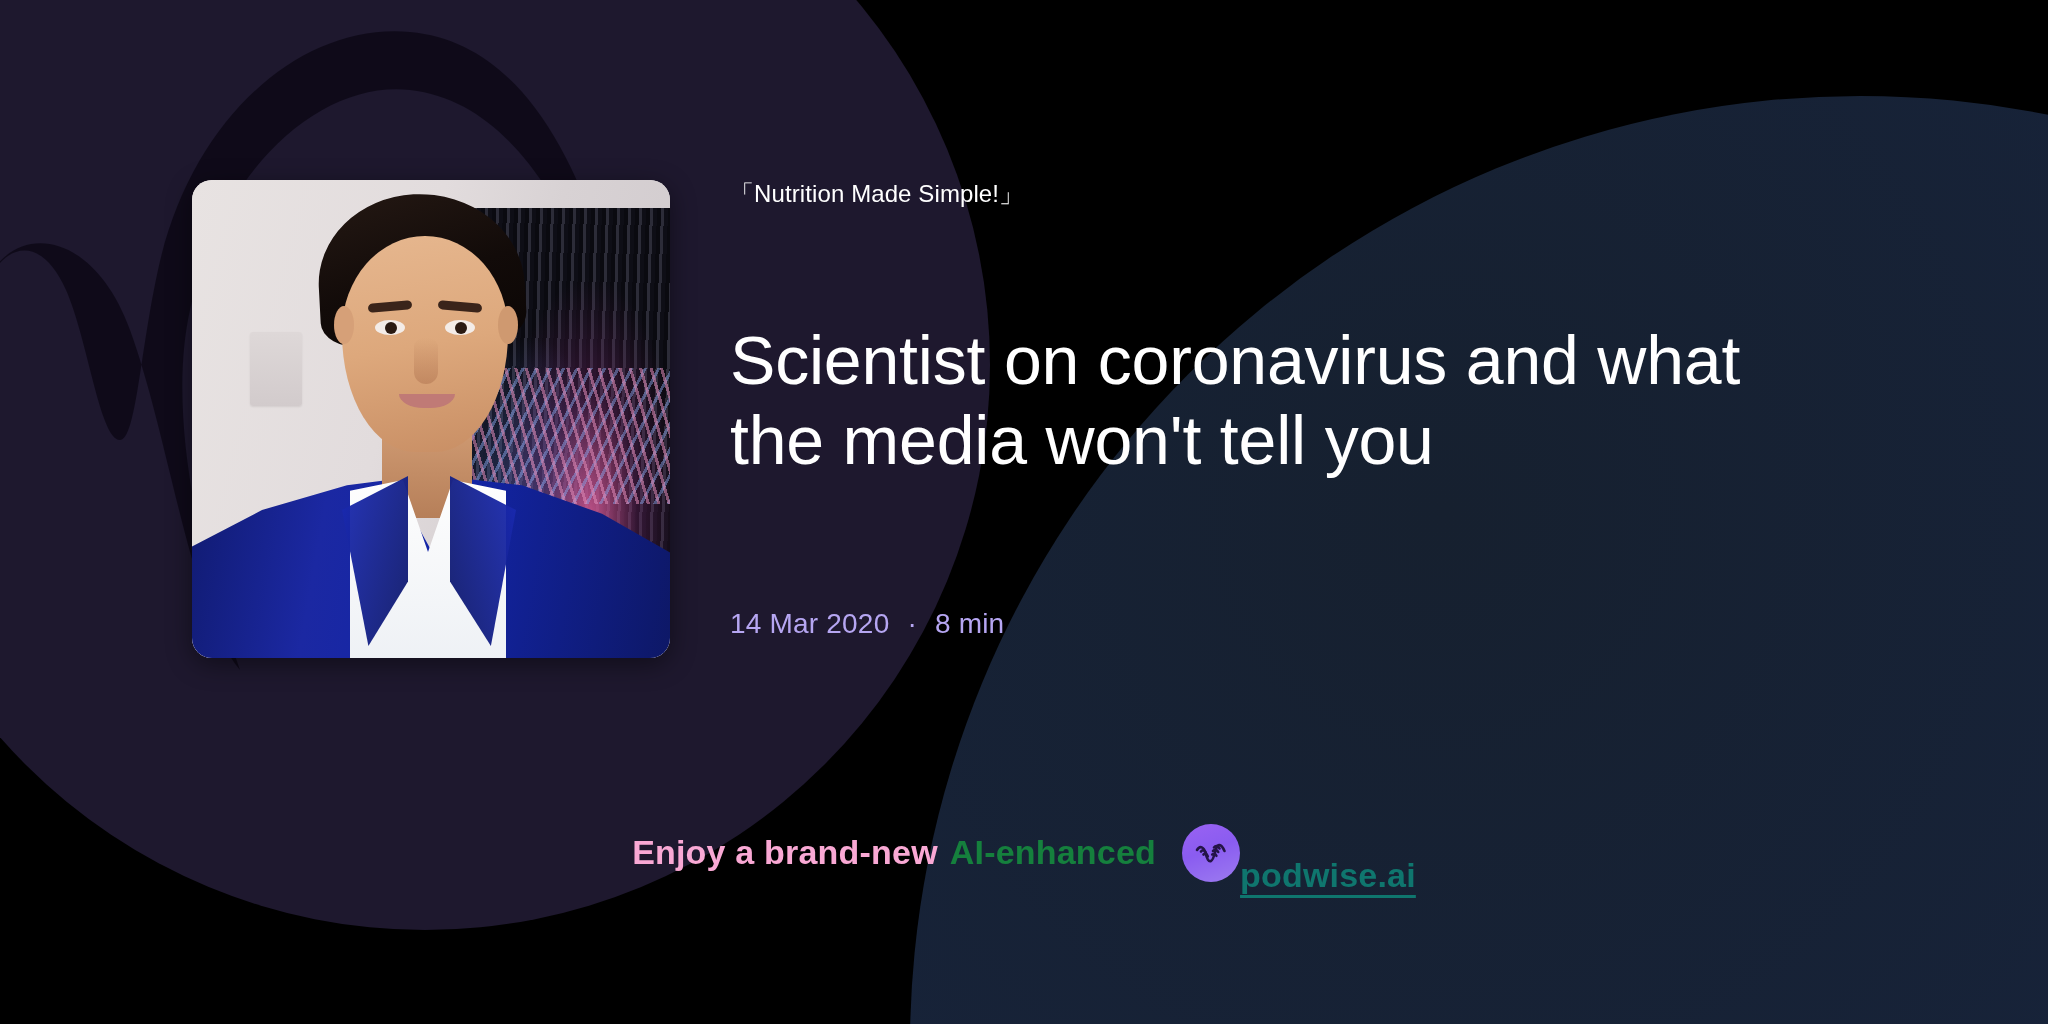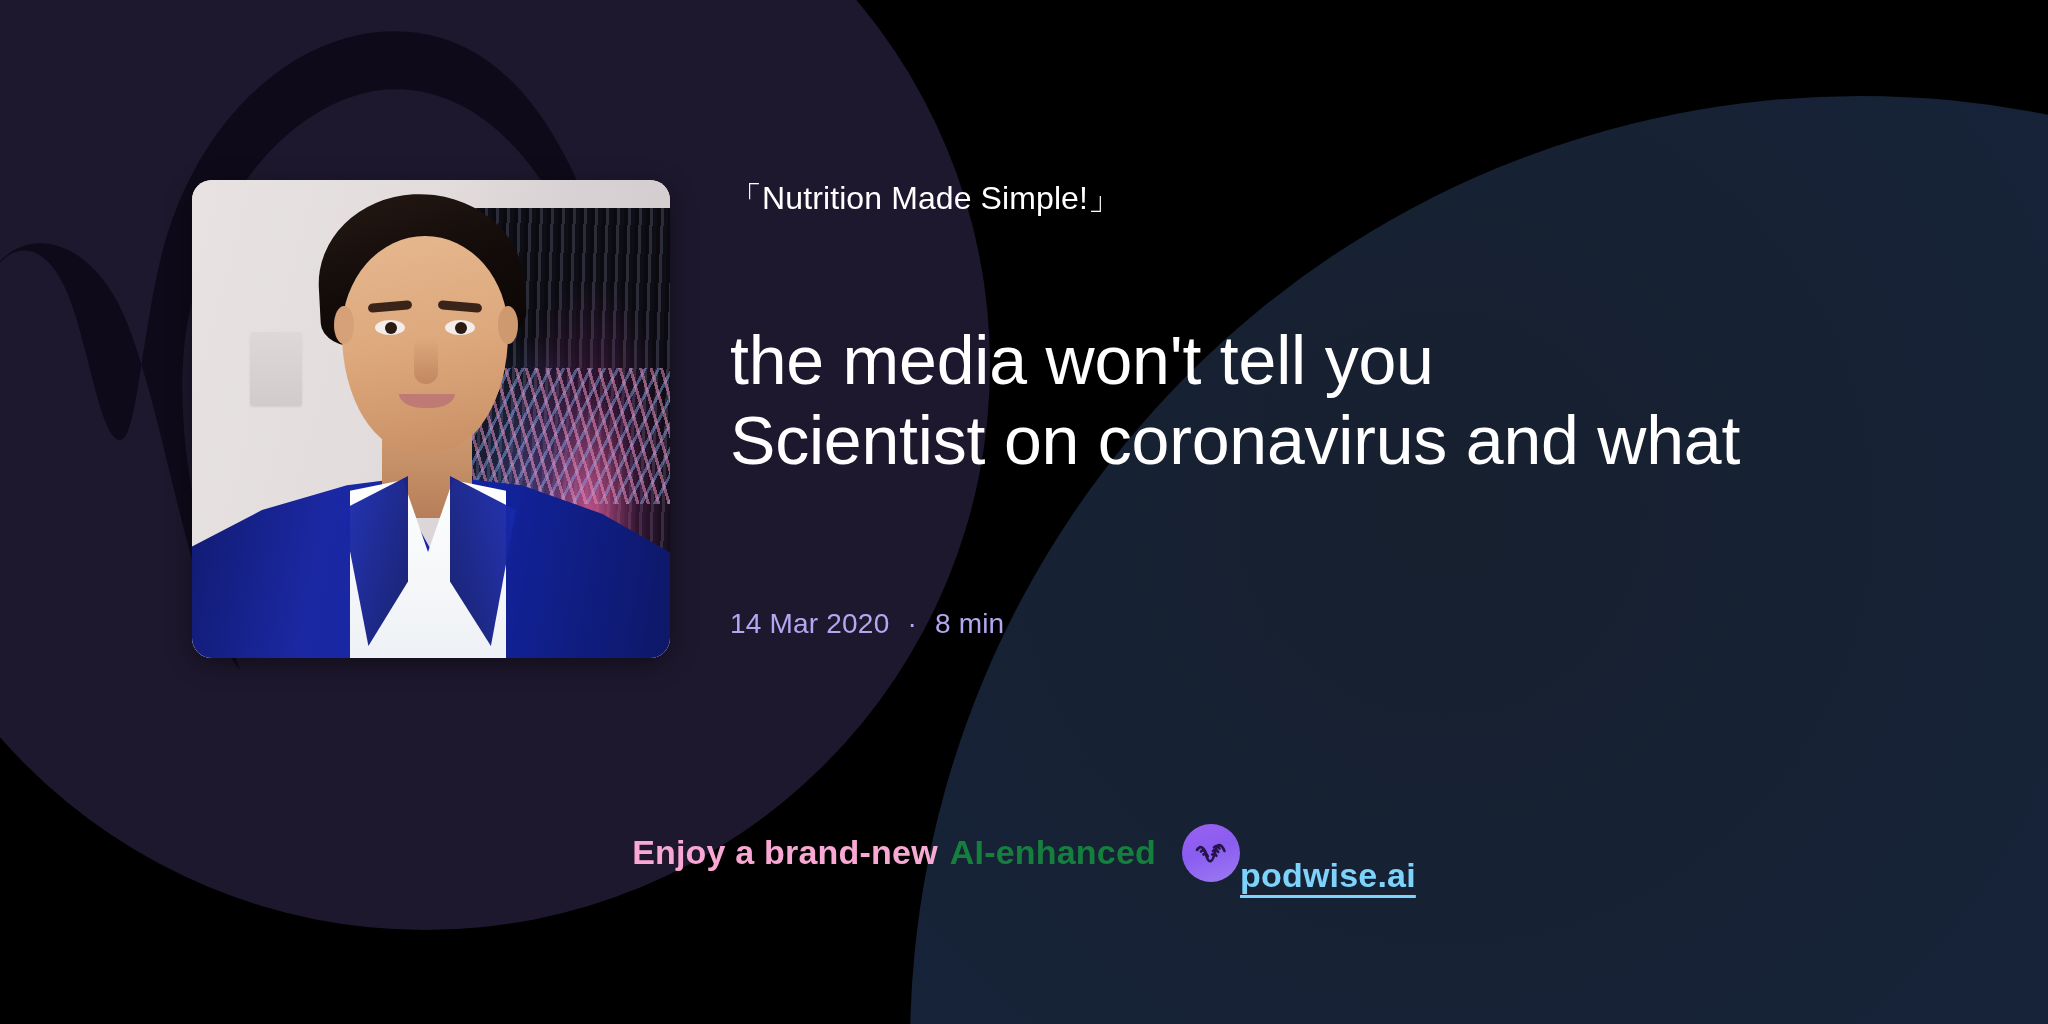--- a/index.html
+++ b/index.html
@@ -138,21 +138,21 @@
     background:linear-gradient(255deg,#1a2ab4,#0e1868);
     clip-path:polygon(0% 0%, 100% 20%, 62% 100%, 0% 62%);
     opacity:.95;
   }
 
   
   .content{ position:absolute; left:730px; top:0; width:1290px; height:1024px; }
 
   .podcast-name{
     position:absolute; left:0; top:180px;
-    font-size:32px; line-height:1.15;
+    font-size:24px; line-height:1.15;
     color:#ffffff; letter-spacing:.1px;
     white-space:nowrap;
   }
   .episode-title{
     position:absolute; left:0; top:320px; width:1160px;
     font-size:68px; line-height:1.18;
     color:#ffffff; font-weight:400; letter-spacing:-.2px;
   }
   .episode-title .tl{ display:block; }
   .meta{
@@ -177,21 +177,21 @@
   .brand{
     display:inline-flex; align-items:center; gap:2px; margin-left:14px;
   }
   .brand-mark{
     width:58px; height:58px; border-radius:50%;
     background:linear-gradient(160deg,#9a62f3 0%,#8a5cf0 45%,#9c7bf0 100%);
     display:inline-flex; align-items:center; justify-content:center;
     flex:0 0 auto;
   }
   .brand-name{
-    color:#7dd3fc;
+    color:#0f766e;
     text-decoration:underline;
     text-underline-offset:8px;
     text-decoration-thickness:3px;
     margin-left:-2px;
     margin-top:46px;
   }
 </style>
 </head>
 <body>
 
@@ -238,22 +238,22 @@
       <div class="p-nose"></div>
       <div class="p-mouth"></div>
     </div>
   </div>
 
   <div class="content">
 
     <div class="podcast-name">「Nutrition Made Simple!」</div>
 
     <div class="episode-title">
+      <span class="tl">Scientist on coronavirus and what</span>
       <span class="tl">the media won't tell you</span>
-      <span class="tl">Scientist on coronavirus and what</span>
     </div>
 
     <div class="meta">
       <span>14 Mar 2020</span>
       <span class="dot">·</span>
       <span>8 min</span>
     </div>
   </div>
 
   <div class="footer">

